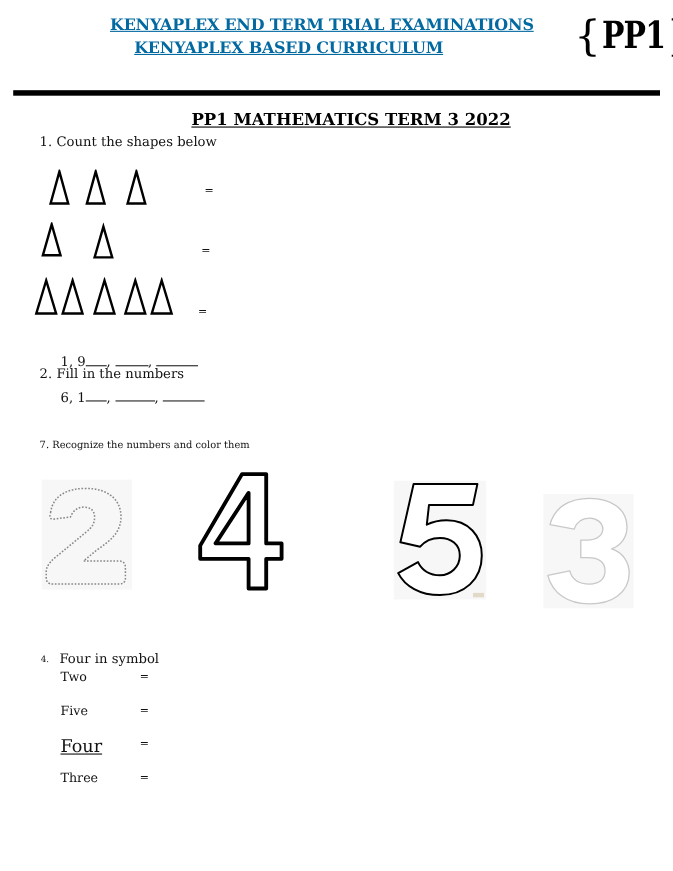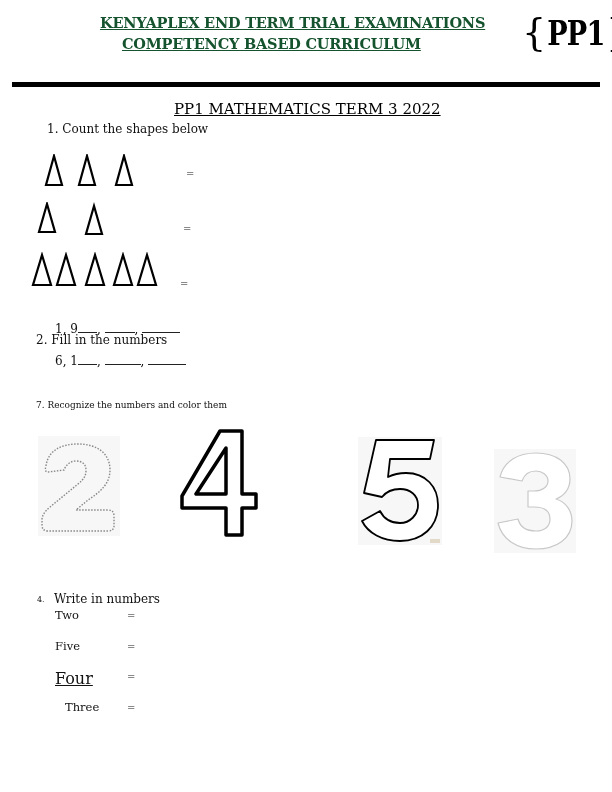--- a/index.html
+++ b/index.html
@@ -1,46 +1,46 @@
 <!DOCTYPE html>
 <html><head>
 <meta charset="utf-8">
 <style>
   html, body { margin: 0; padding: 0; background: #ffffff; }
   body { width: 612px; height: 792px; position: relative; overflow: hidden;
          font-family: "DejaVu Serif", "Liberation Serif", serif; color: #111; }
   .abs { position: absolute; }
   .hdr { font-family: "DejaVu Serif", serif; font-weight: bold; text-decoration: underline;
-         font-size: 14px; letter-spacing: -0.2px; white-space: nowrap; color: #14532d; }
+         font-size: 14px; letter-spacing: -0.2px; white-space: nowrap; color: #0369a1; }
   .badge { font-family: "DejaVu Serif", "Liberation Serif", serif; font-weight: bold; white-space: nowrap;
            color: #000; }
   .badge .brace { font-size: 38px; font-weight: normal; vertical-align: top; line-height: 40px; }
   .badge .lbl { font-size: 34px; letter-spacing: -1px; line-height: 42px; display: inline-block; transform: scaleX(0.8); transform-origin: center; margin: 0 -6px; }
   .rule { left: 12px; top: 82px; width: 588px; height: 5px; background: #000; }
-  .title { font-weight: normal; text-decoration: underline; font-size: 15px; white-space: nowrap; color: #000; }
+  .title { font-weight: bold; text-decoration: underline; font-size: 15px; white-space: nowrap; color: #000; }
   .txt { font-size: 12px; white-space: nowrap; }
   .small { font-size: 9px; white-space: nowrap; }
   .eq { font-size: 10px; }
   svg { display: block; }
   .blank { display: inline-block; border-bottom: 1px solid #222; height: 10px; vertical-align: baseline; }
   .numimg { background: #f7f7f7; }
 </style>
 </head>
 <body>
 
 <div class="abs hdr" style="left:100px; top:14px; font-size:14.5px;">KENYAPLEX END TERM TRIAL EXAMINATIONS</div>
-<div class="abs hdr" style="left:122px; top:35px; font-size:14.5px;">COMPETENCY BASED CURRICULUM</div>
+<div class="abs hdr" style="left:122px; top:35px; font-size:14.5px;">KENYAPLEX BASED CURRICULUM</div>
 <div class="abs badge" style="left:522px; top:12px;">
   <span class="brace">{</span><span class="lbl">PP1</span><span class="brace">}</span>
 </div>
 <div class="abs rule"></div>
 
 <div class="abs title" style="left:174px; top:100px;">PP1 MATHEMATICS TERM 3 2022</div>
 
-<div class="abs txt" style="left:47px; top:122px;">1.  Count the shapes below</div>
+<div class="abs txt" style="left:36px; top:122px;">1.  Count the shapes below</div>
 
 <div class="abs" style="left:44px; top:154px;">
   <svg width="100" height="34">
     <polygon points="10,2 2,31 18,31" fill="none" stroke="#000" stroke-width="2.2"></polygon>
     <polygon points="43,2 35,31 51,31" fill="none" stroke="#000" stroke-width="2.2"></polygon>
     <polygon points="80,2 72,31 88,31" fill="none" stroke="#000" stroke-width="2.2"></polygon>
   </svg>
 </div>
 <div class="abs eq" style="left:186px; top:168px;">=</div>
 
@@ -96,25 +96,25 @@
   <div class="abs" style="left:72px; top:102px; width:10px; height:4px; background:#e2d9c8;"></div>
 </div>
 
 <div class="abs numimg" style="left:494px; top:449px; width:82px; height:104px;">
   <svg width="82" height="104" viewBox="0 0 82 104">
     <path d="M6,28 C10,12 24,4 42,4 C62,4 76,14 76,30 C76,40 70,47 62,50 C72,53 78,62 78,72 C78,90 62,100 42,100 C22,100 8,90 4,74 L24,70 C26,78 32,82 42,82 C50,82 56,78 56,70 C56,62 50,58 40,58 L34,58 L34,42 L40,42 C48,42 54,38 54,32 C54,26 48,22 42,22 C34,22 30,26 28,32 Z" fill="#fff" stroke="#c8c8c8" stroke-width="1.2" stroke-linejoin="round"></path>
   </svg>
 </div>
 
 <div class="abs small" style="left:37px; top:595px; font-size:8px;">4.</div>
-<div class="abs txt" style="left:54px; top:592px;">Write in numbers</div>
+<div class="abs txt" style="left:54px; top:592px;">Four in symbol</div>
 
 <div class="abs txt" style="left:55px; top:608px; font-size:11.5px;">Two</div>
 <div class="abs eq" style="left:127px; top:610px;">=</div>
 
 <div class="abs txt" style="left:55px; top:639px; font-size:11.5px;text-align:center;">Five</div>
 <div class="abs eq" style="left:127px; top:641px;">=</div>
 
 <div class="abs txt" style="left:55px; top:669px; font-size:16px;text-decoration:underline;">Four</div>
 <div class="abs eq" style="left:127px; top:671px;">=</div>
 
-<div class="abs txt" style="left:65px; top:700px; font-size:11.5px;">Three</div>
+<div class="abs txt" style="left:55px; top:700px; font-size:11.5px;">Three</div>
 <div class="abs eq" style="left:127px; top:702px;">=</div>
 
 </body></html>

